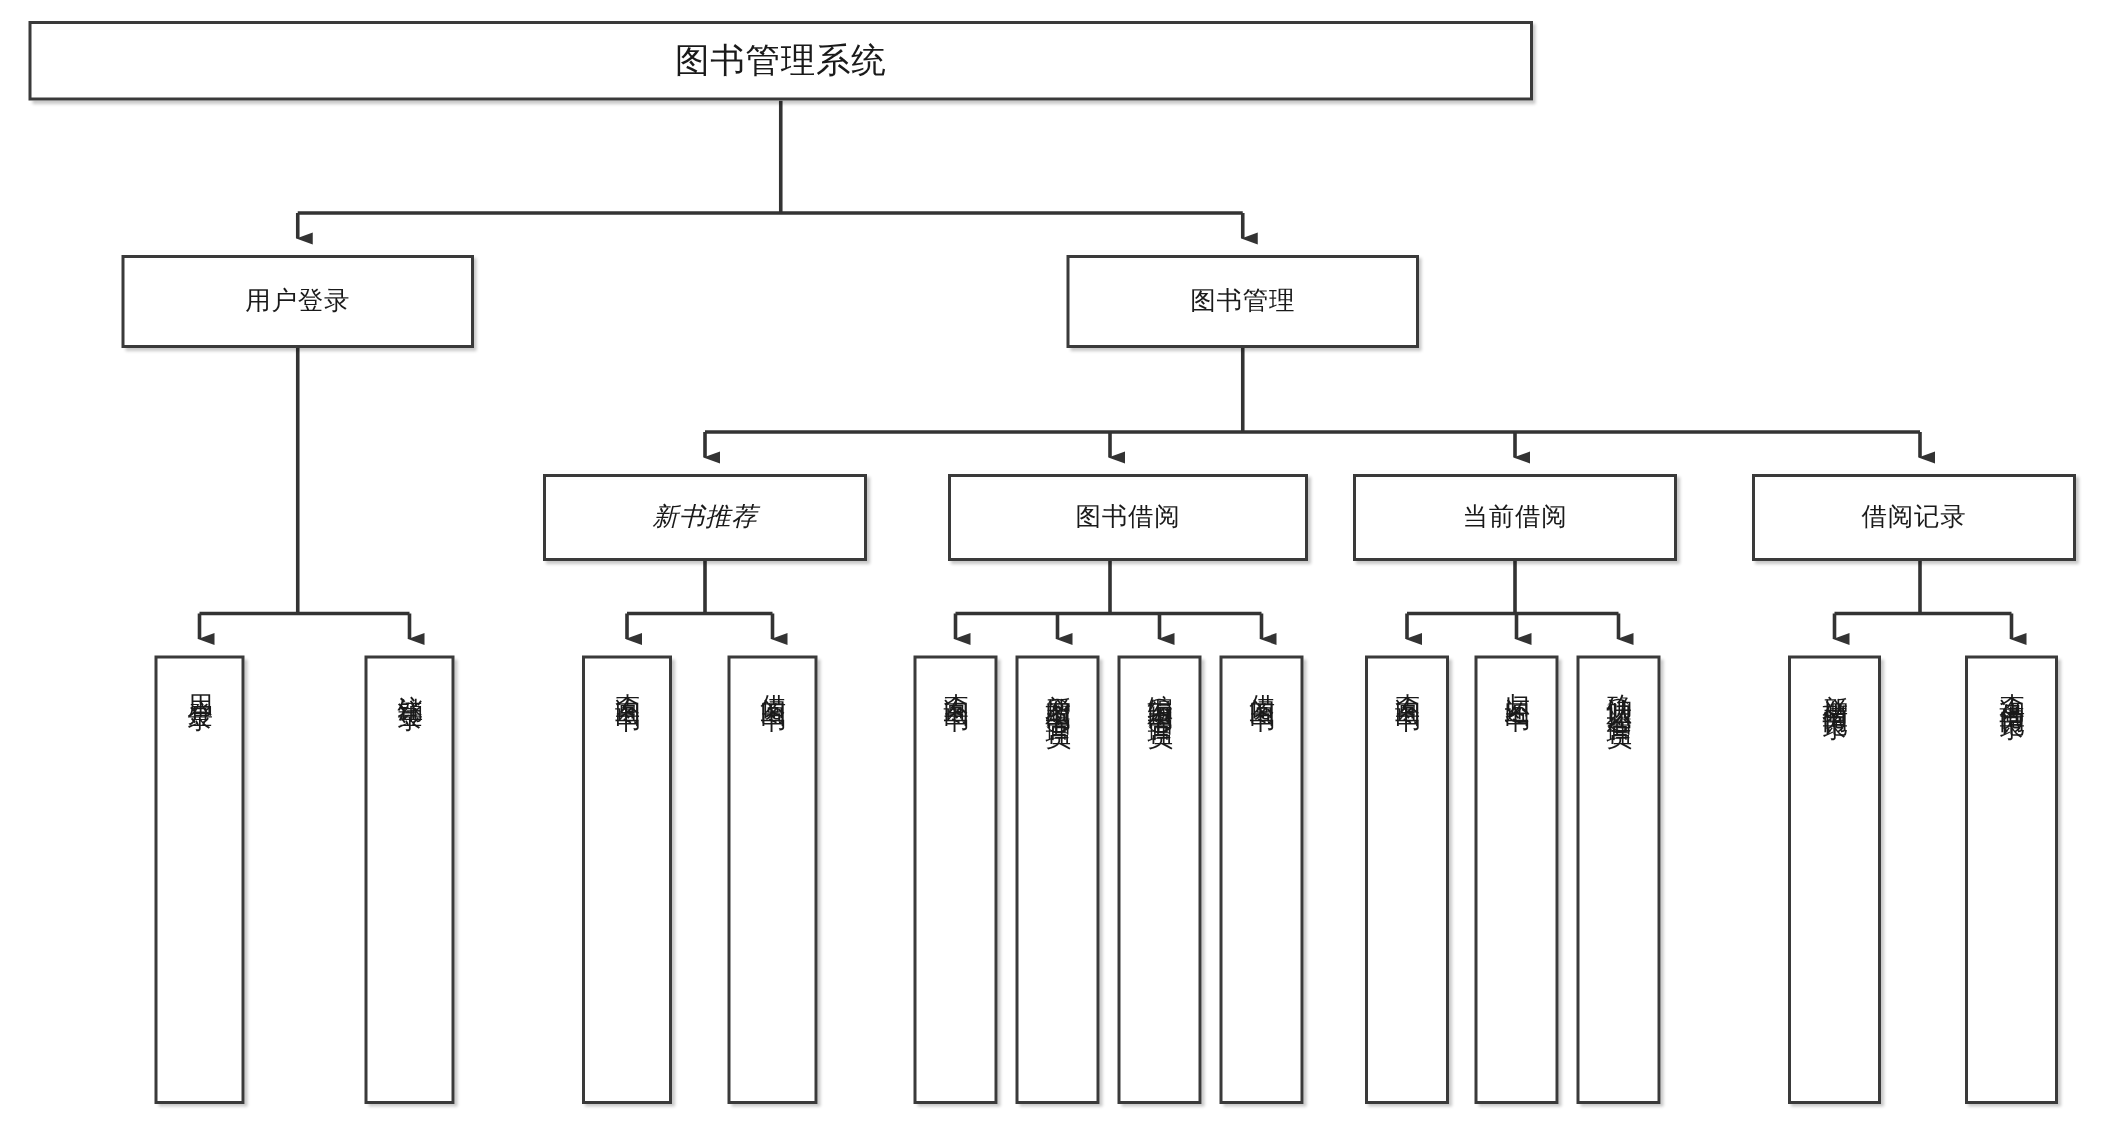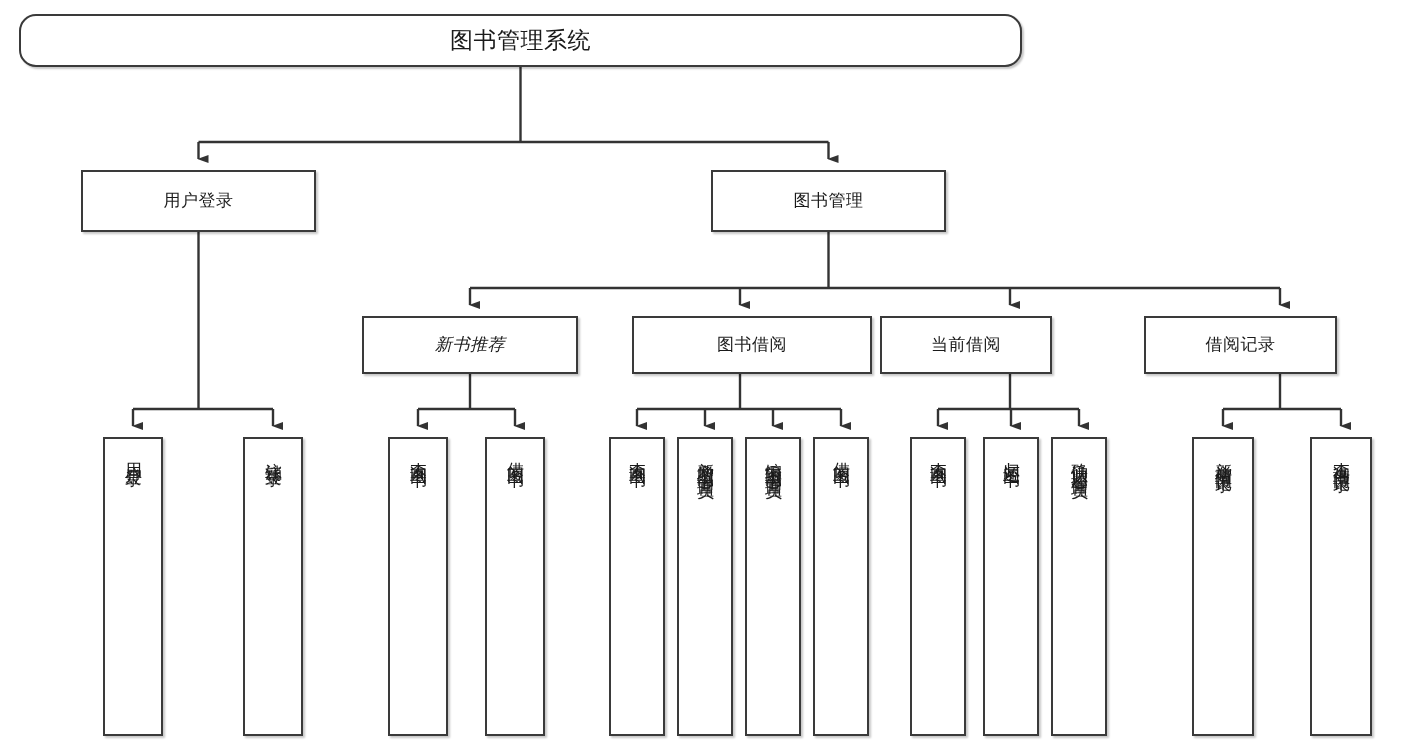--- a/index.html
+++ b/index.html
@@ -104,39 +104,39 @@
         <path d="M1011 409 L1011 426" marker-end="url(#arrowhead)"></path>
         <path d="M1079 409 L1079 426" marker-end="url(#arrowhead)"></path>
         <path d="M1280 374 L1280 409"></path>
         <path d="M1223 409 L1341 409"></path>
         <path d="M1223 409 L1223 426" marker-end="url(#arrowhead)"></path>
         <path d="M1341 409 L1341 426" marker-end="url(#arrowhead)"></path>
       </g>
   </svg>
 
   <div id="node-layer">
-      <div class="node" style="left: 19px; top: 14px; width: 1003px; height: 53px; border-radius: 17px;">
+      <div class="node" style="left: 19px; top: 14px; width: 1003px; height: 53px;">
         <span class="node-label" style="font-size: 23px;">图书管理系统</span>
       </div>
       <div class="node" style="left: 81px; top: 170px; width: 235px; height: 62px;">
         <span class="node-label">用户登录</span>
       </div>
       <div class="node" style="left: 711px; top: 170px; width: 235px; height: 62px; text-align: right;">
         <span class="node-label">图书管理</span>
       </div>
       <div class="node" style="left: 362px; top: 316px; width: 216px; height: 58px; font-style: italic;">
         <span class="node-label">新书推荐</span>
       </div>
       <div class="node" style="left: 632px; top: 316px; width: 240px; height: 58px;">
         <span class="node-label">图书借阅</span>
       </div>
-      <div class="node" style="left: 880px; top: 316px; width: 172px; height: 58px;">
+      <div class="node" style="left: 902px; top: 316px; width: 216px; height: 58px;">
         <span class="node-label">当前借阅</span>
       </div>
-      <div class="node" style="left: 1144px; top: 316px; width: 193px; height: 58px;">
+      <div class="node" style="left: 1168px; top: 316px; width: 216px; height: 58px;">
         <span class="node-label">借阅记录</span>
       </div>
       <div class="node vertical" style="left: 103px; top: 437px; width: 60px; height: 299px;">
         <span class="node-label">用户登录</span>
       </div>
       <div class="node vertical" style="left: 243px; top: 437px; width: 60px; height: 299px;">
         <span class="node-label">注销登录</span>
       </div>
       <div class="node vertical" style="left: 388px; top: 437px; width: 60px; height: 299px;">
         <span class="node-label">查询图书</span>

